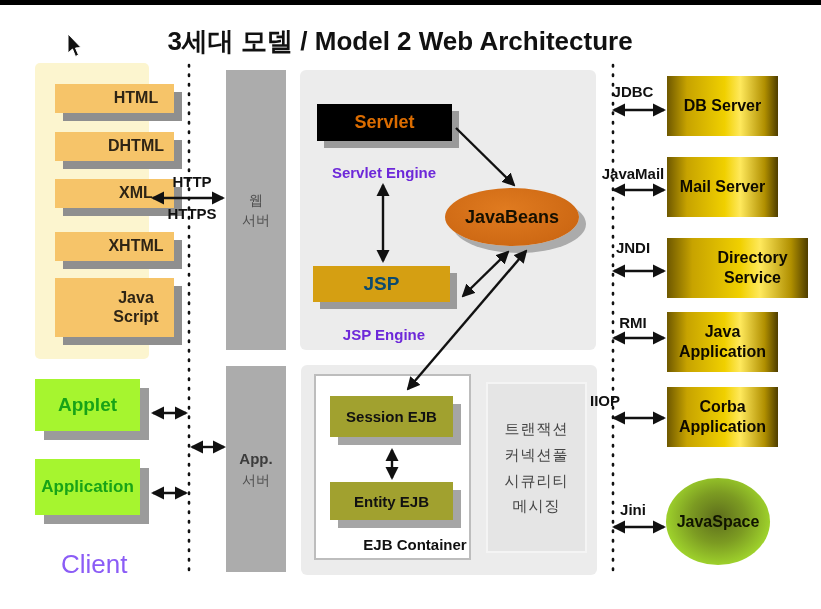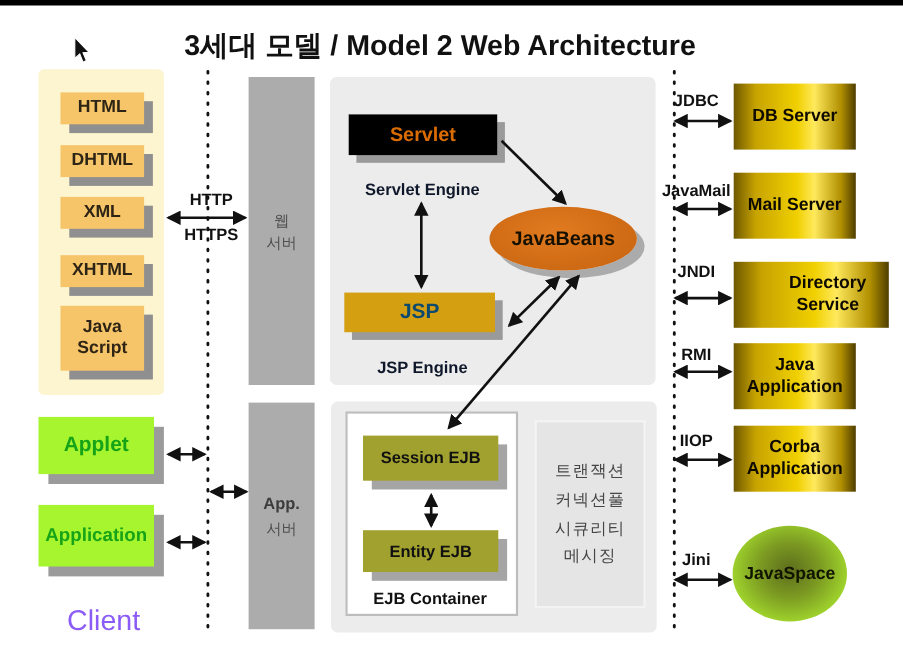--- a/index.html
+++ b/index.html
@@ -8,21 +8,21 @@
     font-family:"Liberation Sans","DejaVu Sans",sans-serif;
   }
   .abs{position:absolute;}
   .topbar{left:0;top:0;width:821px;height:5px;background:#000;}
   .title{left:120px;top:24px;width:560px;text-align:center;font-size:26px;font-weight:bold;color:#111;letter-spacing:0px;}
   .panel-cream{background:#FCF5CF;border-radius:5px;}
   .panel-gray{background:#ECECEC;border-radius:6px;}
   .techbox{
     background:#F6C469;box-shadow:8px 8px 0 #8F8F8F;
     display:flex;align-items:center;justify-content:center;text-align:center;
-    font-weight:bold;font-size:16px;color:#2e2415;line-height:1.15;
+    font-weight:bold;font-size:16px;color:#2e2415;line-height:1.15;padding-left:43px;
   }
   .greenbox{
     background:#A6F52F;box-shadow:9px 9px 0 #9b9b9b;
     display:flex;align-items:center;justify-content:center;
     font-weight:bold;font-size:19px;color:#17A317;
   }
   .serverbox{
     background:#ACACAC;display:flex;flex-direction:column;align-items:center;justify-content:center;
     font-size:14px;color:#4f4f4f;line-height:1.45;
   }
@@ -31,21 +31,21 @@
   .servlet{
     background:#000000;box-shadow:7px 7px 0 #9a9a9a;
     display:flex;align-items:center;justify-content:center;
     font-weight:bold;font-size:18px;color:#DB6C00;
   }
   .jspbox{
     background:#D59F12;box-shadow:7px 7px 0 #9a9a9a;
     display:flex;align-items:center;justify-content:center;
     font-weight:bold;font-size:19px;color:#0c4a6e;
   }
-  .engine-label{font-weight:bold;font-size:15px;color:#0f172a;text-align:center;}
+  .engine-label{font-weight:bold;font-size:15px;color:#6d28d9;text-align:center;}
   .beans{
     background:radial-gradient(ellipse at 45% 38%,#E07B20 0%,#CE6914 70%,#C05E10 100%);
     border-radius:50%;box-shadow:7px 7px 0 #ABABAB;
     display:flex;align-items:center;justify-content:center;
     font-weight:bold;font-size:18px;color:#161000;
   }
   .ejbcontainer{background:#ffffff;border:2px solid #BDBDBD;}
   .ejbbox{
     background:#A1A12F;box-shadow:8px 8px 0 #A5A5A5;
     display:flex;align-items:center;justify-content:center;
@@ -143,34 +143,34 @@
 
   <div class="abs ejbcontainer" style="left:314px;top:374px;width:153px;height:182px;"></div>
 
   <div class="abs ejbbox" style="left:330px;top:396px;width:123px;height:41px;">
       <span>Session EJB</span>
     </div>
   <div class="abs ejbbox" style="left:330px;top:482px;width:123px;height:38px;">
       <span>Entity EJB</span>
     </div>
 
-  <div class="abs ejb-label" style="left:316px;top:536px;width:150px;">EJB Container</div>
+  <div class="abs ejb-label" style="left:316px;top:536px;width:150px;padding-left:24px;">EJB Container</div>
 
   <div class="abs servicesbox" style="left:486px;top:382px;width:97px;height:167px;">
     <span>트랜잭션</span>
     <span>커넥션풀</span>
     <span>시큐리티</span>
     <span>메시징</span>
   </div>
 
   <div class="abs proto" style="left:600px;top:83px;width:66px;">JDBC</div>
   <div class="abs proto" style="left:595px;top:165px;width:76px;">JavaMail</div>
   <div class="abs proto" style="left:600px;top:239px;width:66px;">JNDI</div>
   <div class="abs proto" style="left:600px;top:314px;width:66px;">RMI</div>
-  <div class="abs proto" style="left:600px;top:392px;width:66px;">IIOP</div>
+  <div class="abs proto" style="left:572px;top:392px;width:66px;">IIOP</div>
   <div class="abs proto" style="left:600px;top:501px;width:66px;">Jini</div>
 
   <div class="abs goldbox" style="left:667px;top:76px;width:111px;height:60px;">
       <span>DB Server</span>
     </div>
   <div class="abs goldbox" style="left:667px;top:157px;width:111px;height:60px;">
       <span>Mail Server</span>
     </div>
   <div class="abs goldbox" style="left:667px;top:238px;width:111px;height:60px;padding-left:30px;">
       <span style="width:80px;">Directory Service</span>

